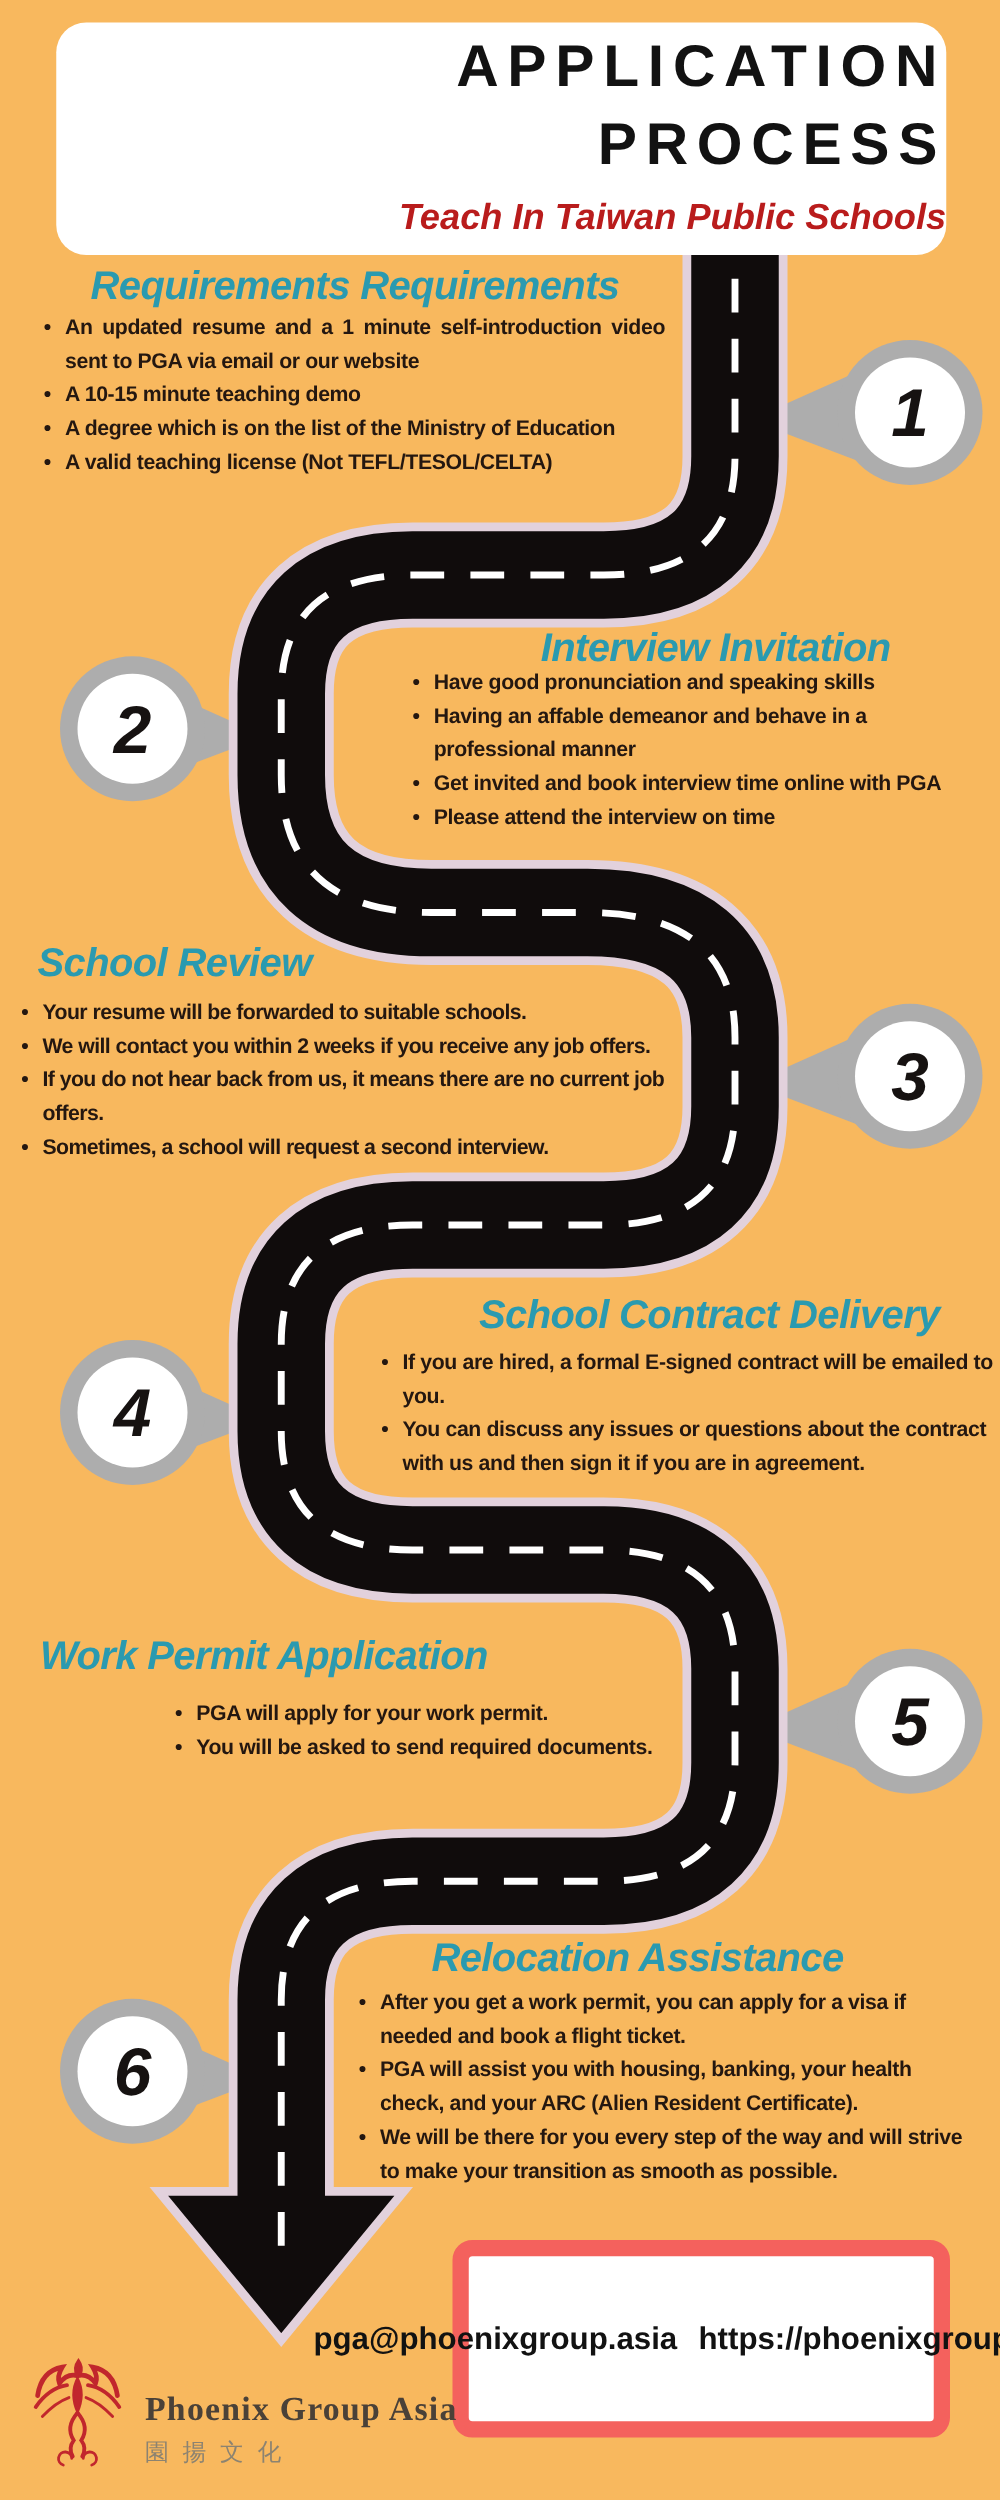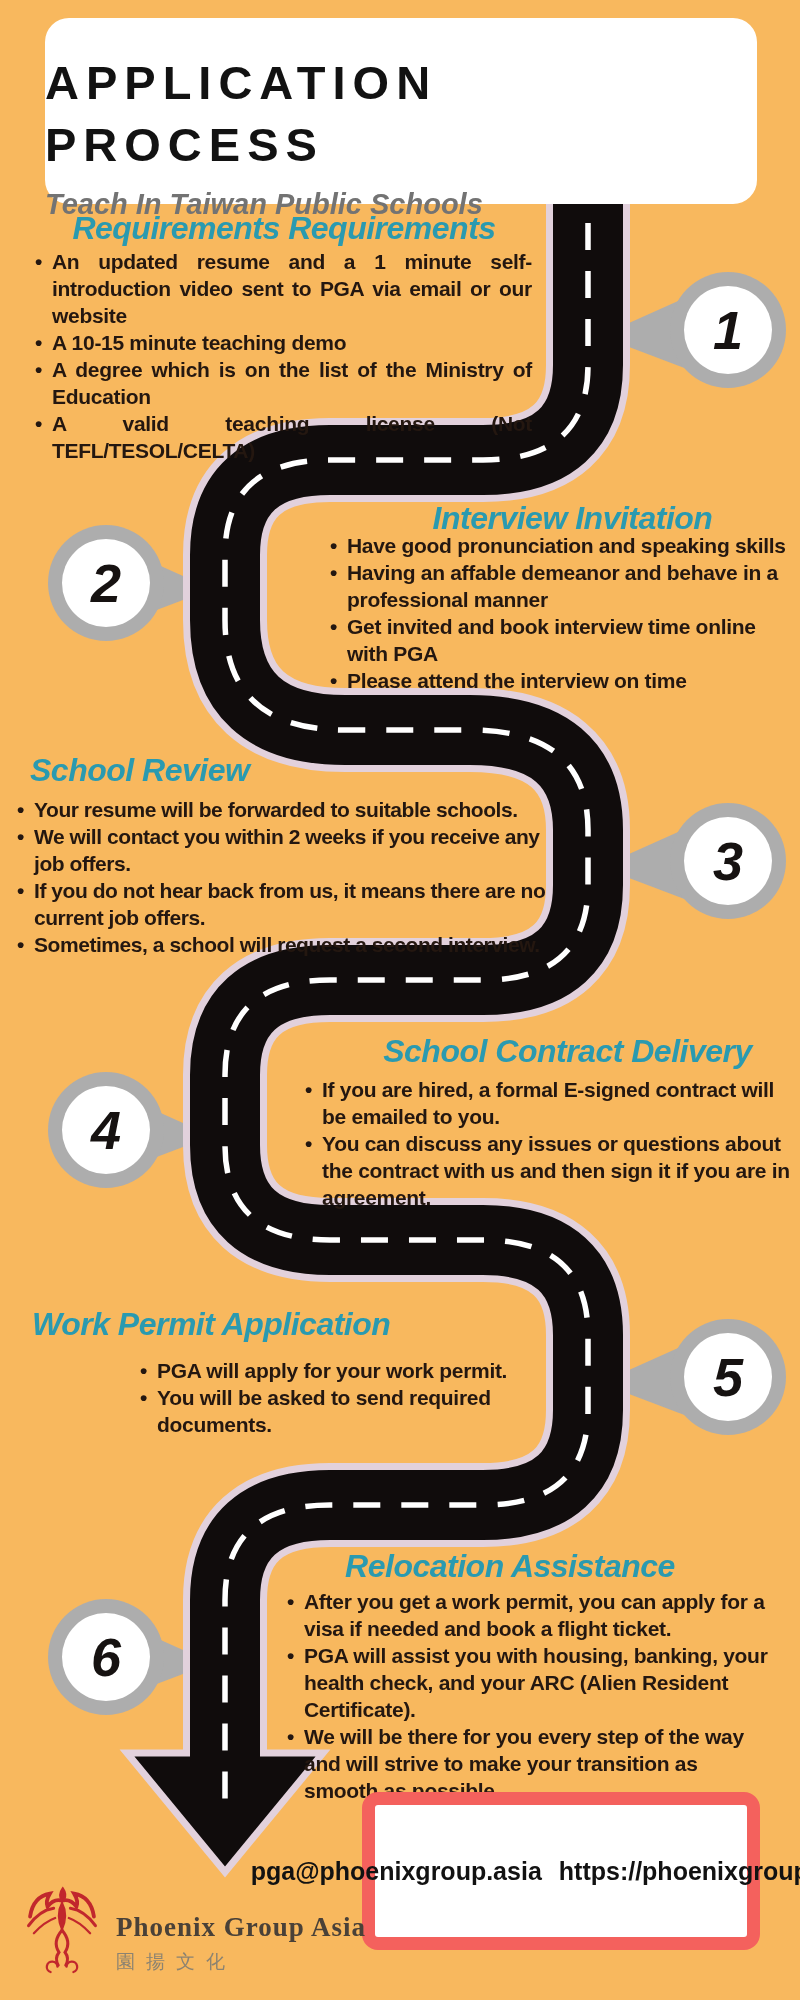--- a/index.html
+++ b/index.html
@@ -30,38 +30,38 @@
   .pin-tail{fill:var(--marker_gray);}
   .pin-outer{fill:var(--marker_gray);}
   .pin-inner{fill:var(--card_white);}
   .pin-num{
     font-family:"Liberation Sans",sans-serif;font-weight:bold;font-style:italic;
     font-size:54px;fill:#161211;text-anchor:middle;
   }
   .title-card{
     position:absolute;left:45px;top:18px;width:712px;height:186px;
     background:var(--card_white);border-radius:24px;z-index:3;
-    text-align:left;padding-top:34px;
+    text-align:right;padding-top:4px;
   }
   .title-line{
     font-size:47px;font-weight:bold;letter-spacing:7px;color:#121212;
     line-height:62px;
   }
   .title-sub{
-    font-size:29px;font-weight:bold;font-style:italic;color:#737373;
+    font-size:29px;font-weight:bold;font-style:italic;color:#b91c1c;
     line-height:40px;margin-top:8px;letter-spacing:0px;
   }
   .step-heading{
     position:absolute;z-index:2;
     font-size:32px;font-weight:bold;font-style:italic;
     color:var(--heading_teal);letter-spacing:-0.5px;white-space:nowrap;
   }
   .bullets{
     position:absolute;z-index:2;list-style:none;
-    font-size:21px;font-weight:bold;color:var(--body_text);
+    font-size:17px;font-weight:bold;color:var(--body_text);
     line-height:27px;letter-spacing:-0.3px;
   }
   .bullets li{position:relative;padding-left:22px;}
   .bullets li::before{content:"\2022";position:absolute;left:5px;}
   .bul-s1{left:30px;top:248px;width:502px;}
   .bul-s1 li{text-align:justify;}
   .bul-s2{left:325px;top:532px;width:470px;}
   .bul-s3{left:12px;top:796px;width:548px;letter-spacing:-0.45px;}
   .bul-s4{left:300px;top:1076px;width:498px;}
   .bul-s5{left:135px;top:1357px;width:420px;}

